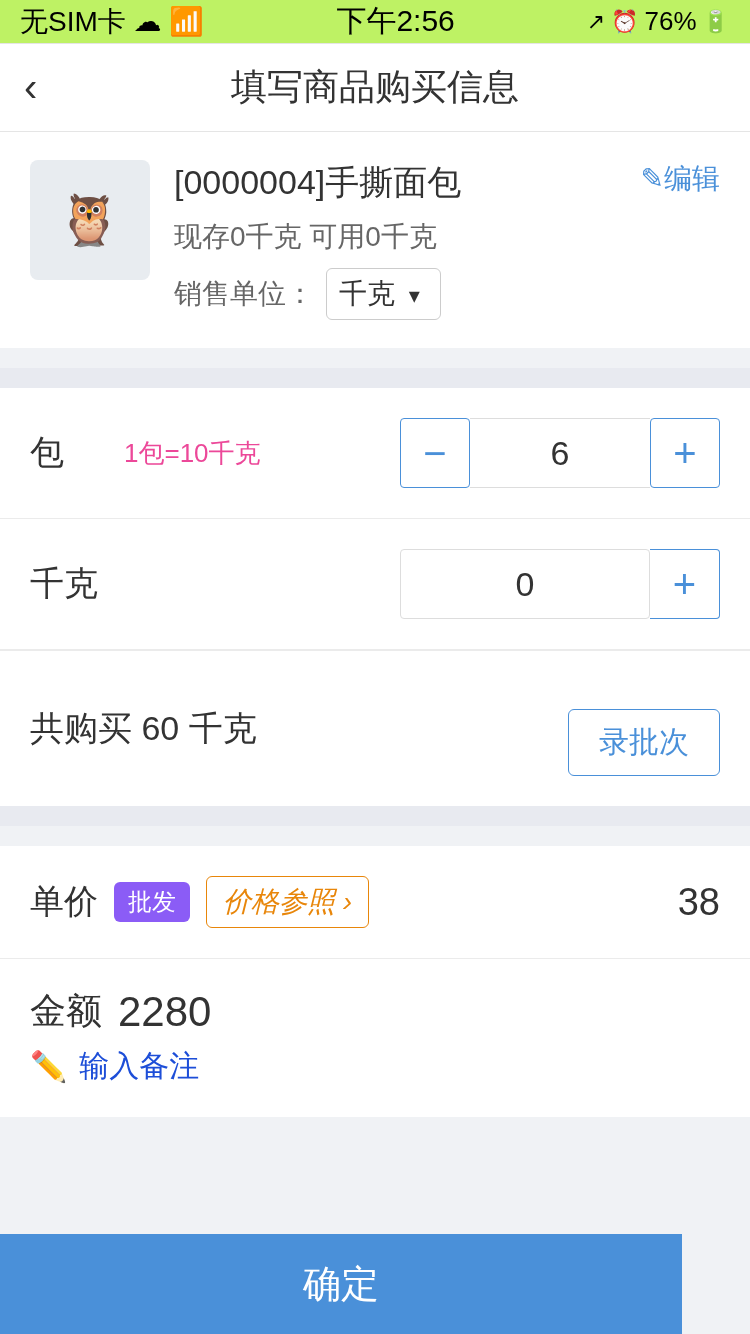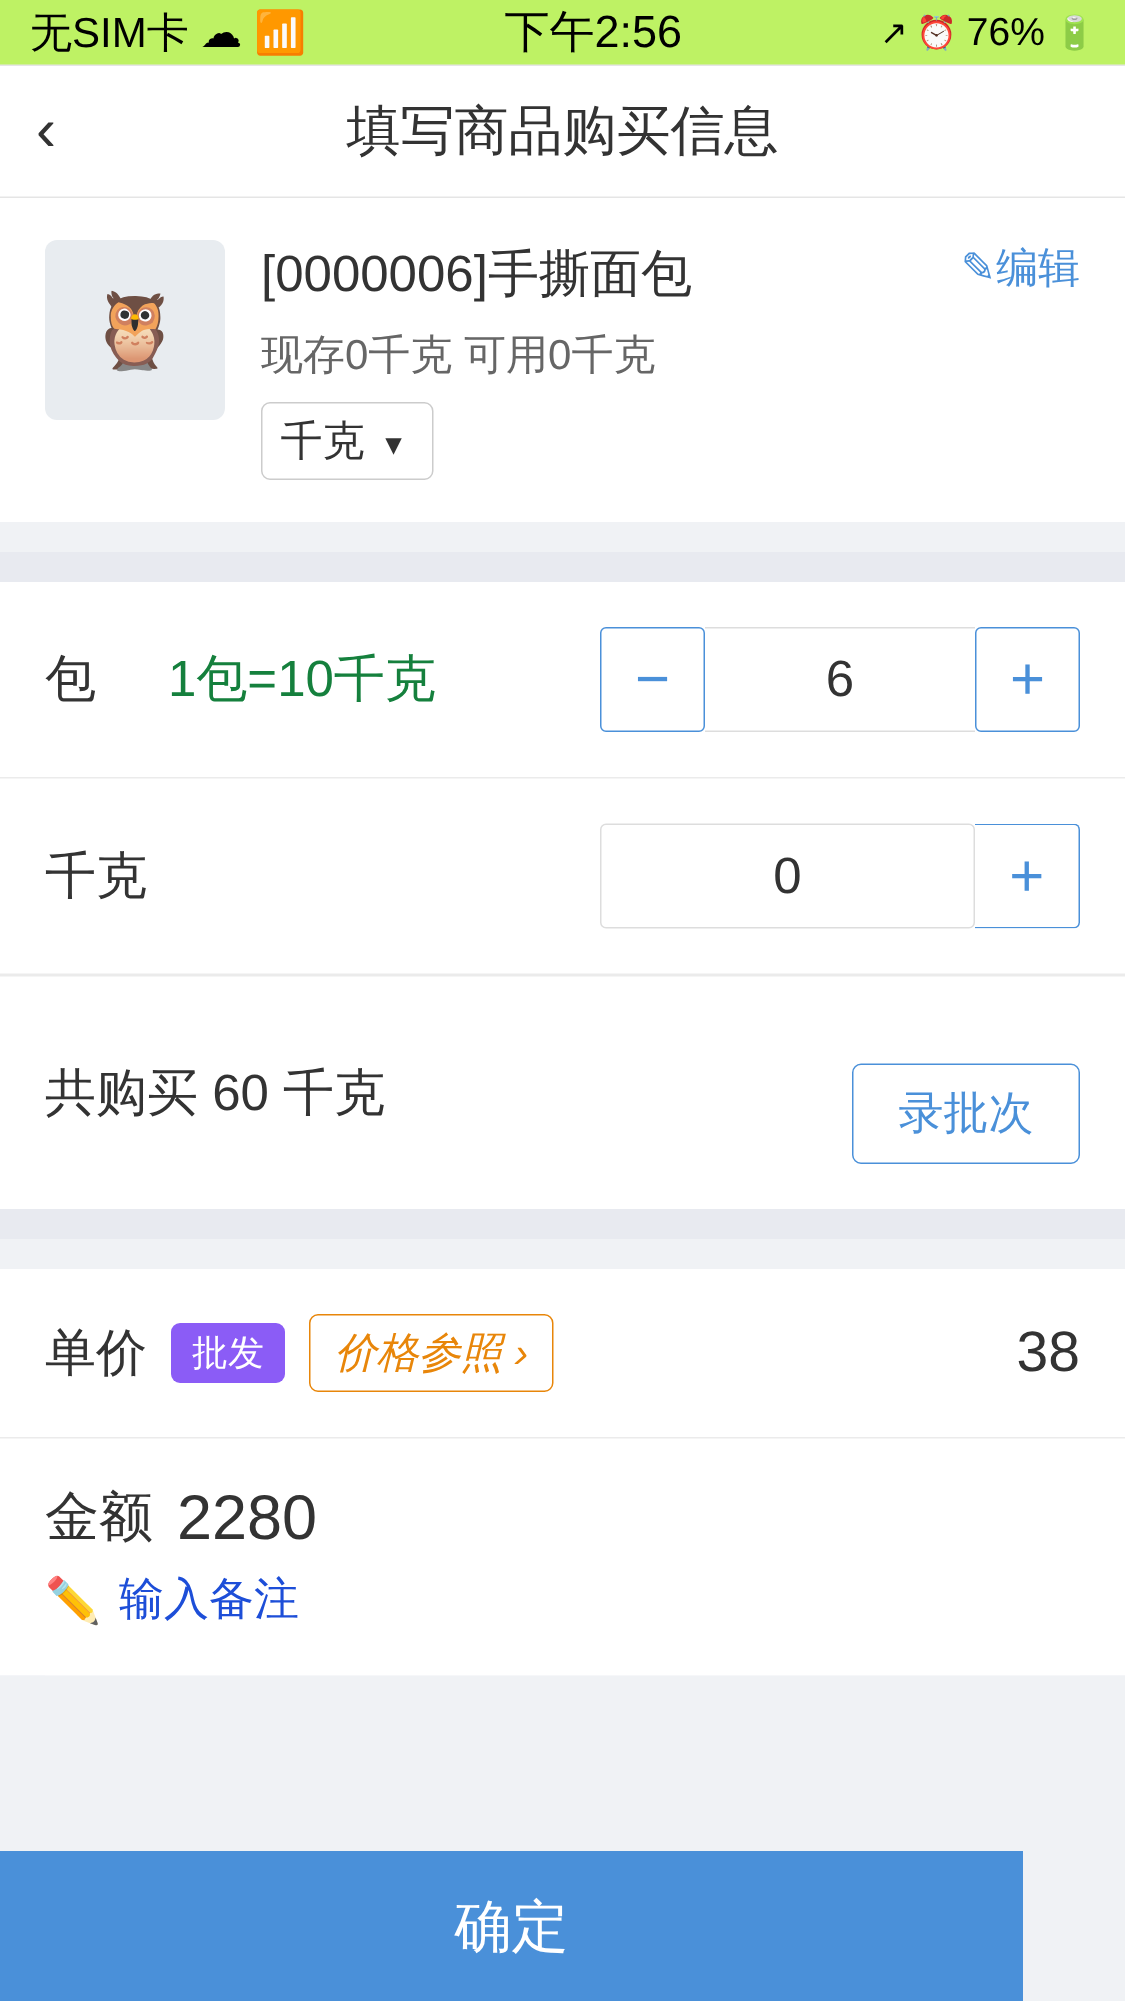--- a/index.html
+++ b/index.html
@@ -133,23 +133,23 @@
       align-items: center;
       padding: 30px 30px;
       border-bottom: 1px solid #ebebeb;
     }
     .input-label {
       font-size: 34px;
       color: #333;
       min-width: 80px;
     }
     .input-hint {
-      font-size: 34px;
-      color: #15803d;
-      margin-left: 2px;
+      font-size: 26px;
+      color: #ec4899;
+      margin-left: 14px;
       flex: 1;
     }
     .qty-control {
       display: flex;
       align-items: center;
       margin-left: auto;
     }
     .qty-btn {
       width: 70px;
       height: 70px;
@@ -310,25 +310,26 @@
   <span class="header-back">‹</span>
   <span class="header-title">填写商品购买信息</span>
 </div>
 
 <div class="product-card">
   <div class="product-image">
     <span class="owl-icon">🦉</span>
   </div>
   <div class="product-info">
     <div class="product-title-row">
-      <span class="product-name">[0000006]手撕面包</span>
+      <span class="product-name">[0000004]手撕面包</span>
       <span class="edit-btn">✎编辑</span>
     </div>
     <div class="product-stock">现存0千克   可用0千克</div>
     <div class="product-unit-row">
+      <span class="product-unit-label">销售单位：</span>
       <div class="unit-select">
         <span>千克</span>
         <span style="font-size:22px;margin-left:6px;">▾</span>
       </div>
     </div>
   </div>
 </div>
 
 <div class="separator"></div>
 

